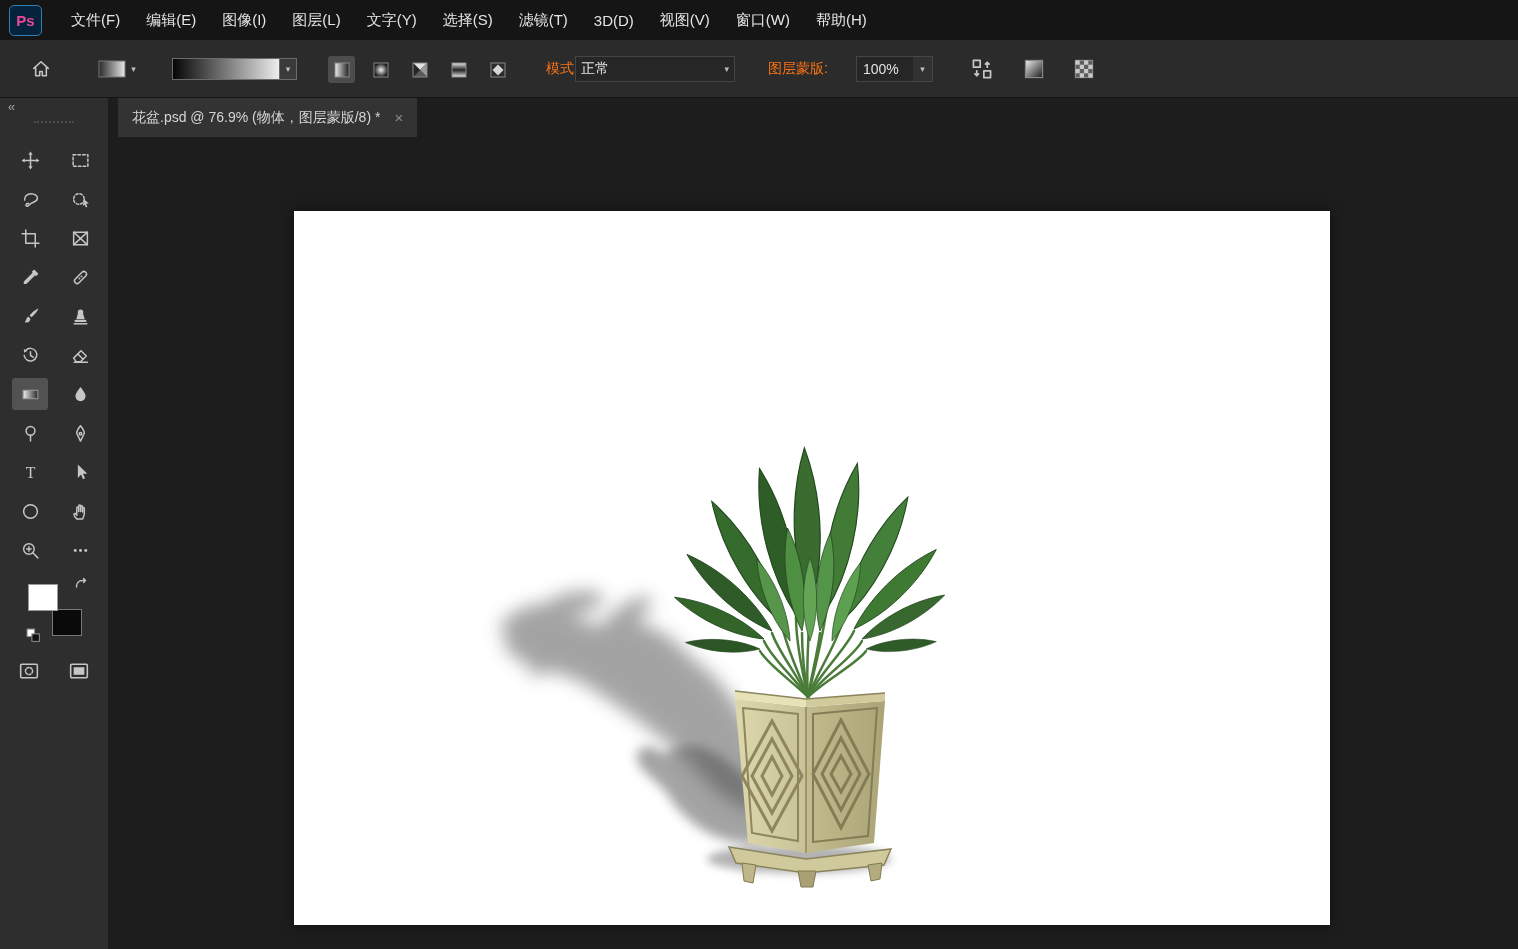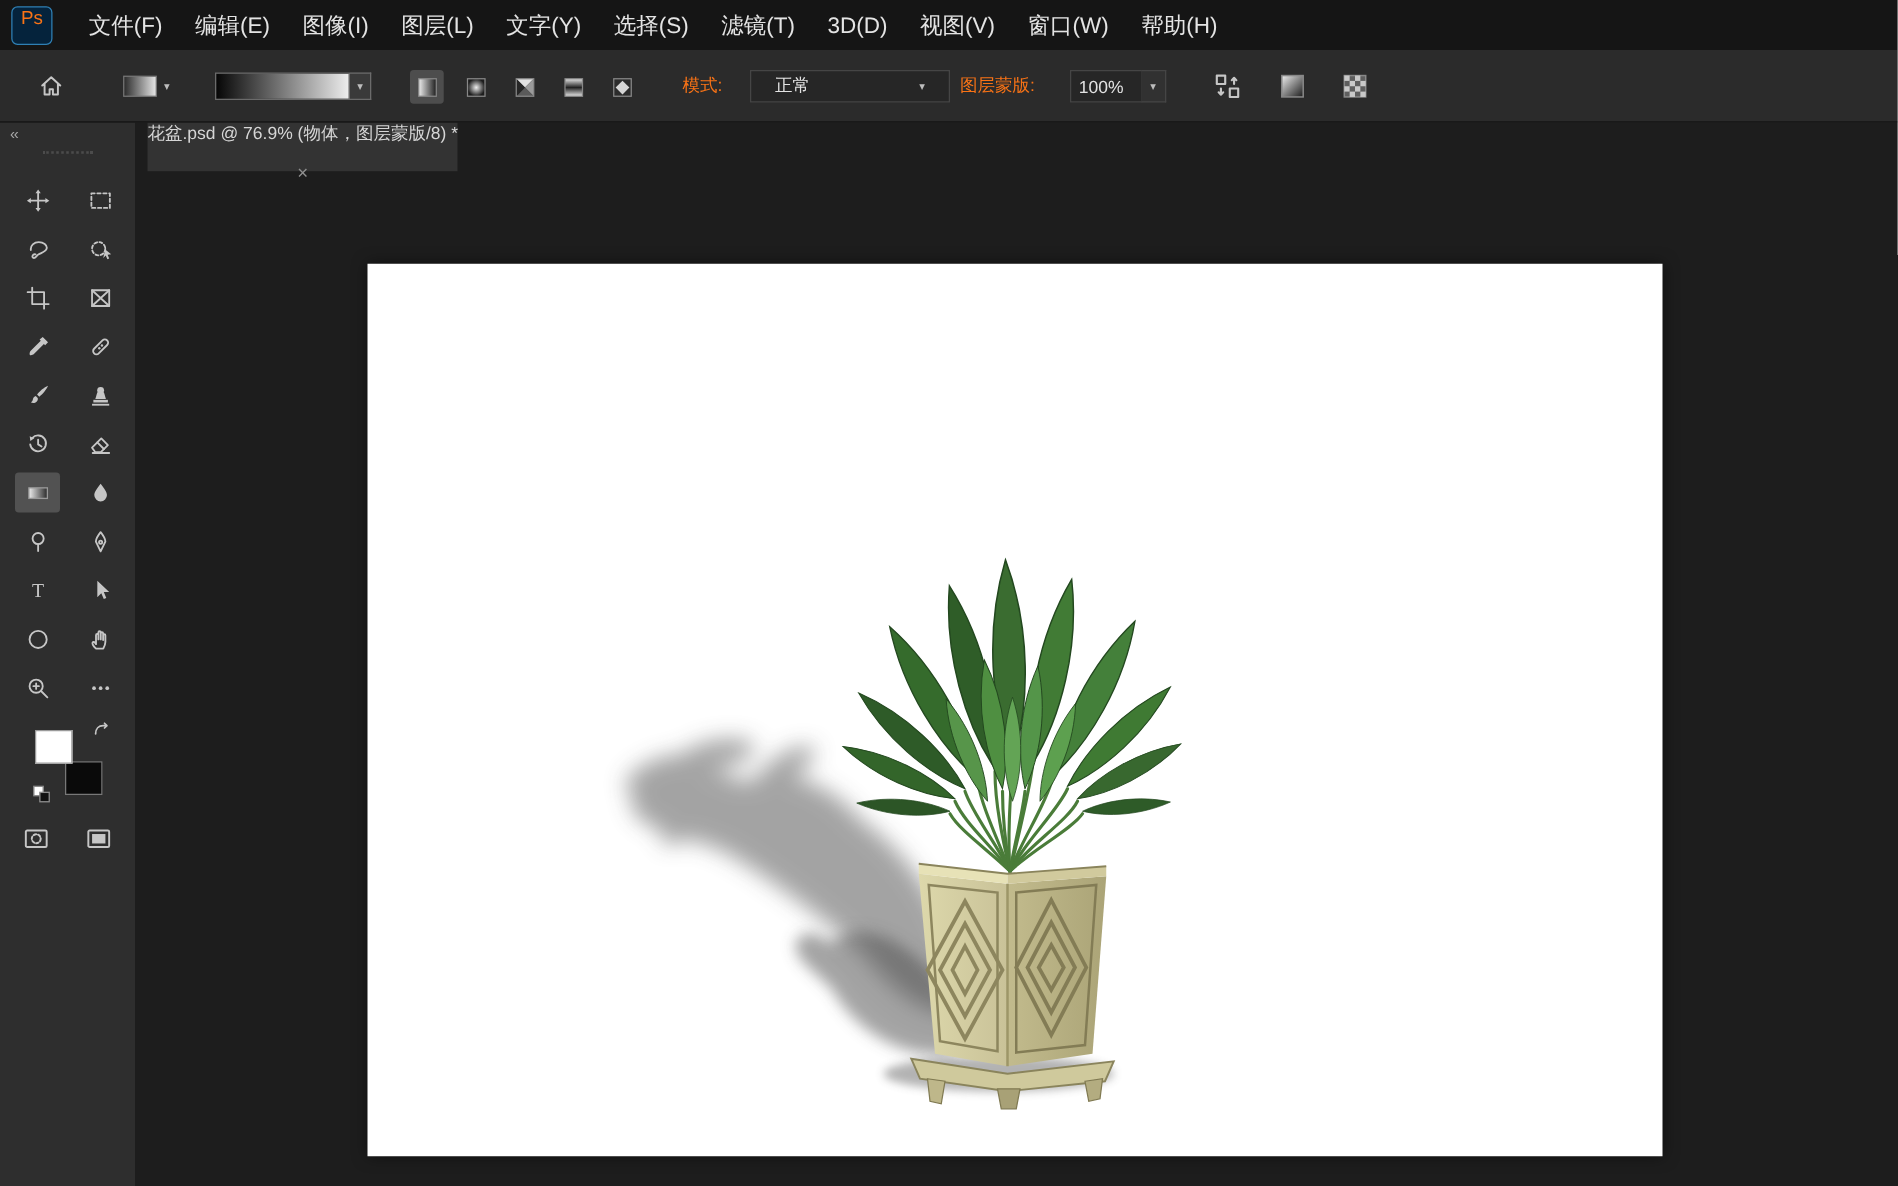--- a/index.html
+++ b/index.html
@@ -6,22 +6,22 @@
   html,body { width:1518px; height:949px; }
   body {
     position: relative;
     background: #1d1d1d;
     font-family: "Liberation Sans", sans-serif;
     overflow: hidden;
     color: #dcdcdc;
   }
   
   .menu-bar { position:absolute; top:0; left:0; right:0; height:40px; background:#151515; display:flex; align-items:center; z-index:6; }
-  .ps-logo { width:33px; height:31px; margin:0 16px 0 9px; background:#05233c; border:1.5px solid #2f80b5; border-radius:5px; color:#f97316; font-size:15px; font-weight:normal; display:flex; justify-content:center; }
-  .menu-item { padding:12px 13px; height:40px; display:flex; align-items:center; font-size:18px; color:#e4e4e4; cursor:default; }
+  .ps-logo { width:33px; height:31px; margin:0 16px 0 9px; background:#05233c; border:1.5px solid #2f80b5; border-radius:5px; color:#ec4899; font-size:15px; font-weight:bold; display:flex; align-items:center; justify-content:center; }
+  .menu-item { padding:12px 13px; height:40px; display:flex; align-items:center; font-size:15px; color:#e4e4e4; cursor:default; }
   
   .options-bar { position:absolute; top:40px; left:0; right:0; height:58px; background:#2b2b2b; border-bottom:1px solid #151515; z-index:5; }
   .ob { position:absolute; display:flex; align-items:center; justify-content:center; }
   .chev { color:#bdbdbd; font-size:9px; line-height:1; }
   .field { background:#262626; border:1px solid #454545; color:#e2e2e2; font-size:14px; }
   .gtype { top:16px; width:27px; height:27px; border-radius:3px; }
   .gtype.selected { background:#4d4d4d; }
   .ob-label { color:#f97316; font-size:14px; }
   .icon { stroke:#c6c6c6; fill:none; stroke-width:1.4; stroke-linecap:round; stroke-linejoin:round; }
   
@@ -32,21 +32,21 @@
   .tool-btn.selected { background:#525252; }
   .fg-swatch { position:absolute; left:28px; top:486px; width:30px; height:27px; background:#ffffff; border:1px solid #9a9a9a; z-index:2; }
   .bg-swatch { position:absolute; left:52px; top:511px; width:30px; height:27px; background:#0a0a0a; border:1px solid #787878; }
   .swap-btn { position:absolute; left:74px; top:479px; width:18px; height:18px; }
   .mini-btn { position:absolute; left:26px; top:530px; width:16px; height:16px; }
   .qmask-btn { position:absolute; left:12px; top:558px; width:34px; height:30px; display:flex; align-items:center; justify-content:center; }
   .smode-btn { position:absolute; left:62px; top:558px; width:34px; height:30px; display:flex; align-items:center; justify-content:center; }
   
   .doc-area { position:absolute; top:98px; left:108px; right:0; bottom:0; background:#1d1d1d; }
   .tab-bar { height:39px; display:flex; align-items:stretch; }
-  .doc-tab { margin-left:10px; background:#333333; display:flex; align-items:center; padding:0 0; gap:14px; font-size:14px; color:#d6d6d6;flex-direction:column; }
+  .doc-tab { margin-left:10px; background:#333333; display:flex; align-items:center; padding:0 14px; gap:14px; font-size:14px; color:#d6d6d6; }
   .tab-close { color:#8f8f8f; font-size:15px; }
   .canvas-wrap { position:absolute; top:39px; left:0; right:0; bottom:0; }
   .doc-canvas { position:absolute; left:186px; top:74px; width:1036px; height:714px; background:#ffffff; box-shadow:0 0 12px rgba(0,0,0,.55); }
   .doc-canvas svg { display:block; width:100%; height:100%; }
 </style>
 </head>
 <body>
 
 <div class="menu-bar">
   <div class="ps-logo">
@@ -134,21 +134,21 @@
     </svg>
   </div>
   <div class="ob gtype" style="left:484px">
     <svg width="18" height="18" viewBox="0 0 18 18">
       <rect x="2" y="2" width="14" height="14" fill="#2c2c2c" stroke="#888"></rect>
         <path d="M9 3.5L14.5 9 9 14.5 3.5 9z" fill="#d6d6d6"></path>
     </svg>
   </div>
 
   <div class="ob ob-label" style="left:546px;top:0;height:58px">模式:</div>
-  <div class="ob field" style="left:600px;top:16px;width:160px;height:26px;justify-content:space-between;padding:0 19px">
+  <div class="ob field" style="left:575px;top:16px;width:160px;height:26px;justify-content:space-between;padding:0 5px">
     <span>正常</span>
     <span class="chev">▾</span>
   </div>
 
   <div class="ob ob-label" style="left:768px;top:0;height:58px">图层蒙版:</div>
   <input class="ob field" style="left: 856px; top: 16px; width: 58px; height: 26px; padding: 0px 6px;" value="100%">
   <div class="ob field" style="left:913px;top:16px;width:20px;height:26px;background:#313131;border-left:none">
     <span class="chev">▾</span>
   </div>
 

